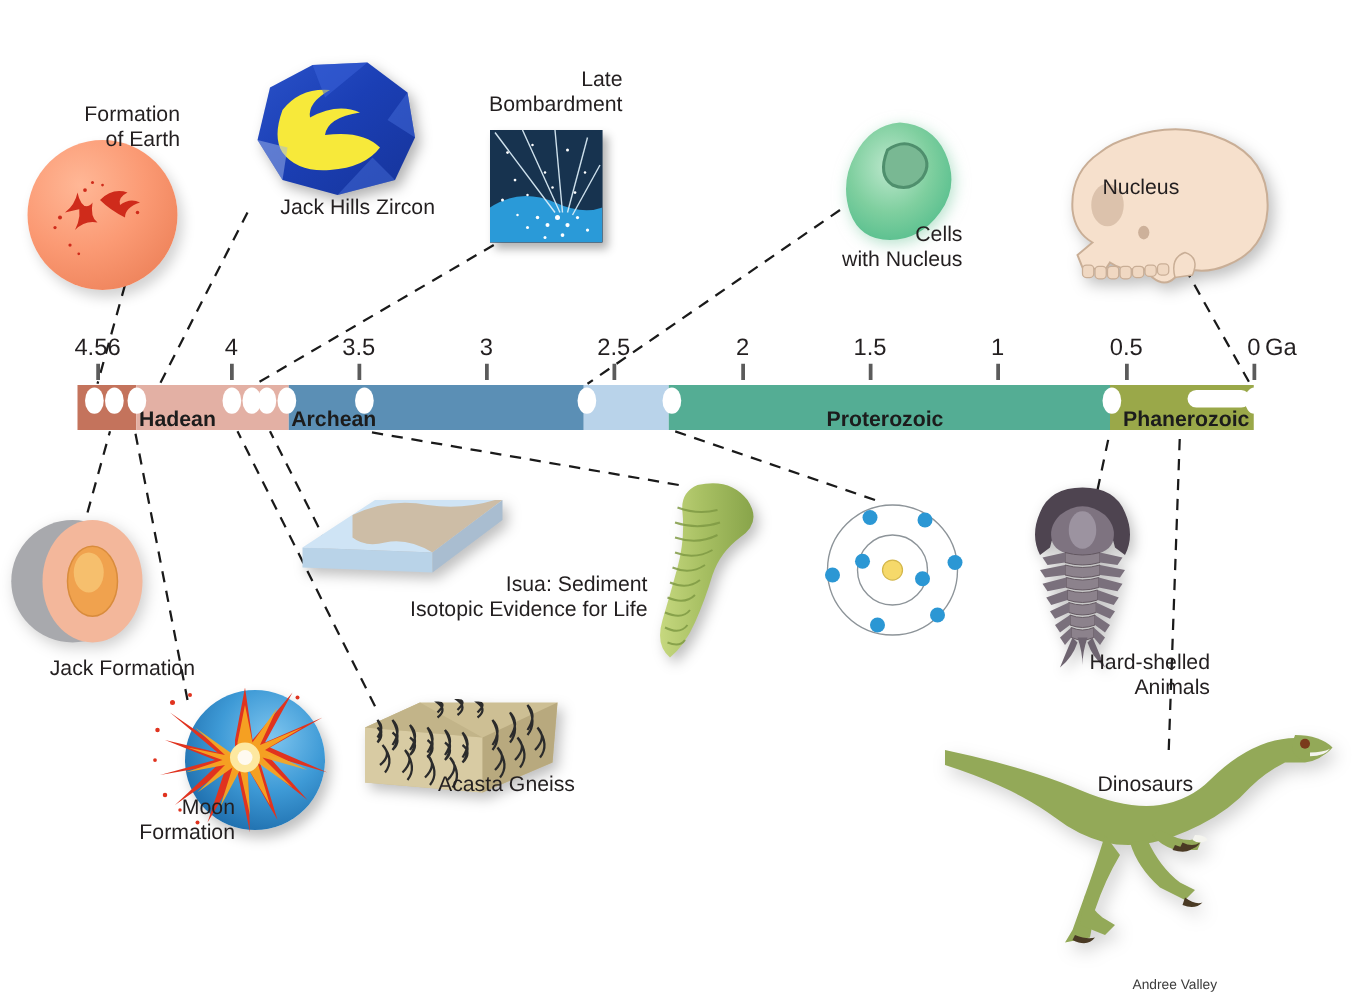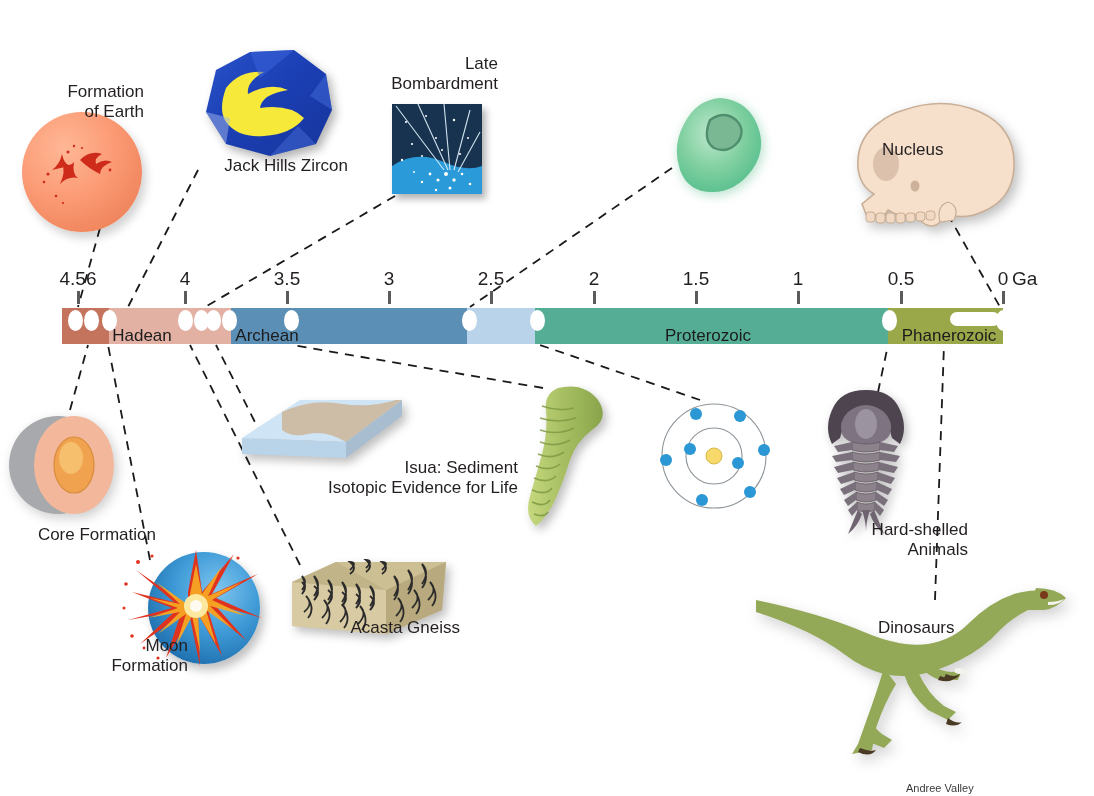--- a/index.html
+++ b/index.html
@@ -3,21 +3,21 @@
 <meta charset="utf-8">
 <style>
   html,body{margin:0;padding:0;background:#fff;}
   body{width:1094px;height:796px;overflow:hidden;
        font-family:"Liberation Sans",sans-serif;color:#231f20;}
   #stage{position:relative;width:1094px;height:796px;background:#fff;}
 
   .lbl{position:absolute;font-size:17px;line-height:20px;color:#231f20;
        text-align:right;white-space:pre-line;}
   .tick-lbl{position:absolute;font-size:19px;color:#231f20;text-align:center;}
-  .era-lbl{position:absolute;font-weight:normal;font-size:17px;color:#1c1c1c;
+  .era-lbl{position:absolute;font-weight:bold;font-size:17px;color:#1c1c1c;
            text-align:center;white-space:nowrap;}
   .inner-lbl{position:absolute;font-size:17px;color:#231f20;text-align:center;
              white-space:nowrap;z-index:6;}
   .credit{position:absolute;font-size:11px;color:#3b3b3b;}
 
   
   #bar{position:absolute;left:62px;top:308px;width:941px;height:36px;}
   .seg{position:absolute;top:0;height:36px;}
   .tick{position:absolute;width:3px;height:13px;background:#5b5b5b;top:291px;}
   .egg{position:absolute;width:15px;height:21px;border-radius:50%/50%;
@@ -194,20 +194,22 @@
           <stop offset="0%" stop-color="#bde8cd"></stop>
           <stop offset="55%" stop-color="#7fcf9f"></stop>
           <stop offset="100%" stop-color="#53bd8c"></stop>
         </radialGradient>
       </defs>
       <path d="M44 2 q26 2 36 24 q12 26 -4 48 q-16 22 -40 22 q-24 0 -32 -22
                q-8 -24 4 -46 q12 -24 36 -26z" fill="url(#cg)"></path>
       <path d="M34 24 q14-10 26 0 q10 10 2 22 q-10 12 -24 6 q-12 -8 -4 -28z" fill="#79b893" stroke="#4f8f6d" stroke-width="2.4"></path>
     </svg>
   </div>
+  <div class="lbl" style="left:650px;top:178px;width:120px;">Cells
+with Nucleus</div>
 
   <div class="art" id="skull" style="left:840px;top:94px;">
     <svg width="190" height="150" viewBox="0 0 190 150">
       <path d="M64 16 Q104 2 140 18 Q176 34 174 74 Q172 106 142 118
                Q124 126 106 120 L100 128 Q92 136 82 128 L74 120
                Q60 124 48 116 L44 122 L26 120 L22 110 L34 100
                Q20 92 18 74 Q16 44 40 28 Q50 20 64 16z" fill="#f6e0cc" stroke="#c9ae96" stroke-width="1.6"></path>
       <ellipse cx="46" cy="70" rx="13" ry="17" fill="#dcc2ac"></ellipse>
       <ellipse cx="75" cy="92" rx="4.5" ry="5.5" fill="#cdb19a"></ellipse>
       <g fill="#f0d8c2" stroke="#c9ae96" stroke-width="1">
@@ -276,21 +278,21 @@
   <div class="pill" style="left:950px;"></div>
 
   <div class="art" id="core" style="left:8px;top:408px;">
     <svg width="115" height="115" viewBox="0 0 115 115">
       <circle cx="50" cy="57" r="49" fill="#a8a9ad"></circle>
       <ellipse cx="66" cy="57" rx="40" ry="49" fill="#f3b79b"></ellipse>
       <ellipse cx="66" cy="57" rx="20" ry="28" fill="#f0a24e" stroke="#d98c3c" stroke-width="1.2"></ellipse>
       <ellipse cx="63" cy="50" rx="12" ry="16" fill="#f8c878" opacity=".75"></ellipse>
     </svg>
   </div>
-  <div class="lbl" style="left:6px;top:525px;width:150px;">Core Formation</div>
+  <div class="lbl" style="left:6px;top:525px;width:150px;">Jack Formation</div>
 
   <div class="art" id="moon" style="left:148px;top:552px;"></div>
   <div class="art" style="left:118px;top:548px;">
     <svg width="180" height="120" viewBox="0 0 180 120">
       <g fill="#e0331f">
         <path d="M70 58 L18 22 L56 54 L14 44 L54 60 L10 72 L56 64 L22 96 L62 68
                  L48 110 L72 70 L82 118 L80 66 L104 108 L90 62 L128 92 L96 56
                  L144 70 L98 50 L140 26 L94 46 L116 6 L84 44 L78 2 L70 44z"></path>
       </g>
       <g fill="#f5a623" opacity=".95">

